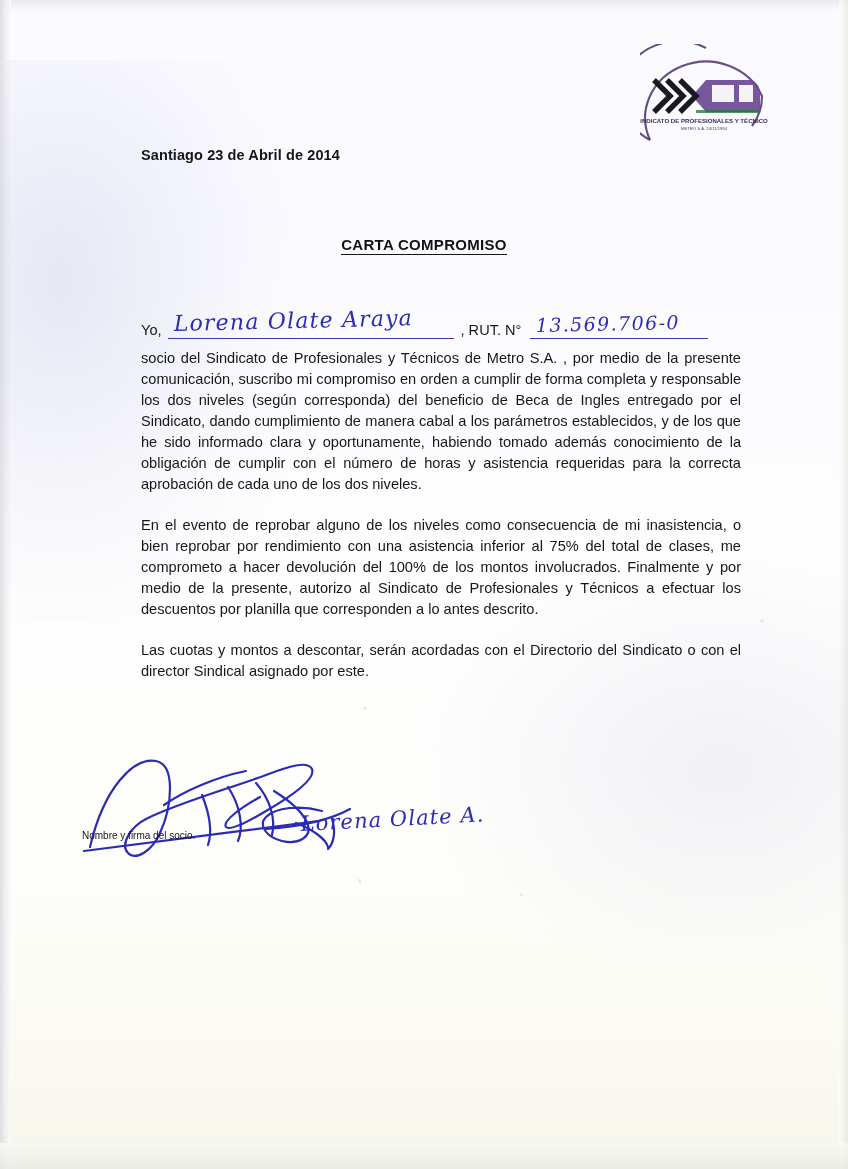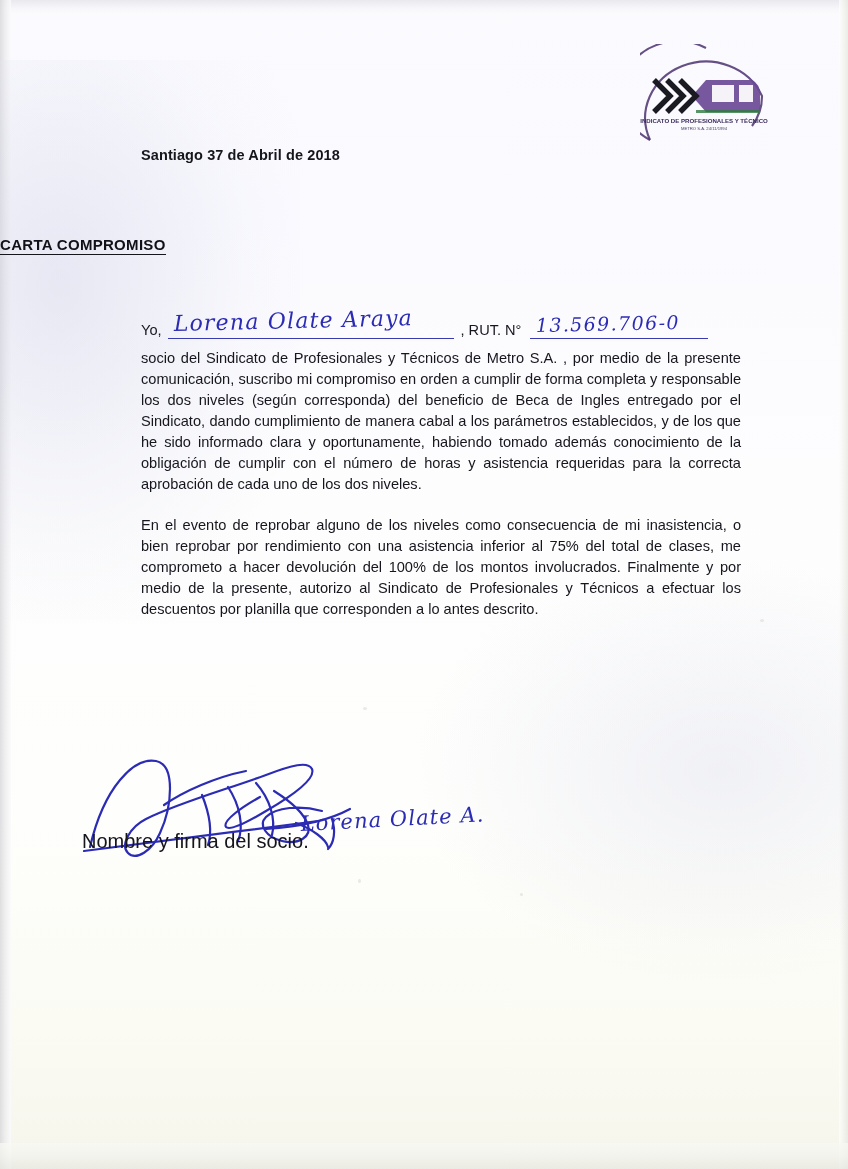--- a/index.html
+++ b/index.html
@@ -72,20 +72,21 @@
     font-weight: bold;
     letter-spacing: .1px;
     color: #15151c;
   }
 
   
   .doc-title {
     position: absolute;
     left: 0; top: 236px;
     width: 848px;
+    text-align: center;
     font-size: 15px;
     font-weight: bold;
     letter-spacing: .3px;
     color: #101018;
   }
   .doc-title span {
     border-bottom: 1.6px solid #15151c;
     padding-bottom: 1px;
   }
 
@@ -160,21 +161,21 @@
   
   .sig-area {
     position: absolute;
     left: 60px; top: 735px;
     width: 560px; height: 140px;
   }
   .sig-area svg { position: absolute; left: 0; top: 0; }
   .sig-caption {
     position: absolute;
     left: 82px; top: 830px;
-    font-size: 20px;
+    font-size: 10px;
     color: #15151c;
   }
   .hw-sig-name {
     position: absolute;
     left: 300px; top: 812px;
     font-family: "DejaVu Serif", serif;
     font-style: italic;
     font-size: 21px;
     color: #2b2bb4;
     letter-spacing: 1.1px;
@@ -216,41 +217,42 @@
 
       <path d="M 14 36 L 30 52 L 14 68" fill="none" stroke="#1a1a22" stroke-width="5.4" stroke-linejoin="miter"></path>
       <path d="M 27 36 L 43 52 L 27 68" fill="none" stroke="#1a1a22" stroke-width="5.4" stroke-linejoin="miter"></path>
       <path d="M 40 36 L 56 52 L 40 68" fill="none" stroke="#1a1a22" stroke-width="5.4" stroke-linejoin="miter"></path>
 
       <text x="64" y="79" text-anchor="middle" font-family="Liberation Sans, sans-serif" font-size="6.1" font-weight="bold" fill="#3b2a5c">SINDICATO DE PROFESIONALES Y TÉCNICOS</text>
       <text x="64" y="86" text-anchor="middle" font-family="Liberation Sans, sans-serif" font-size="4.2" fill="#4a3a68">METRO S.A. 24/11/1994</text>
     </svg>
   </div>
 
-  <div class="date-line">Santiago 37 de Abril de 2018</div>
+  <div class="date-line">Santiago 23 de Abril de 2014</div>
 
   <div class="doc-title">
     <span>CARTA COMPROMISO</span>
   </div>
 
   <div class="body-block">
 
     <div class="line-yo">
       <span class="lbl-yo">Yo,</span>
       <span class="fill-name">
         <span class="hw hw-name">Lorena Olate Araya</span>
       </span>
       <span class="lbl-yo">, RUT. N°</span>
       <span class="fill-rut">
         <span class="hw hw-rut">13.569.706-0</span>
       </span>
     </div>
 
     <p class="p">socio del Sindicato de Profesionales y Técnicos de Metro S.A. , por medio de la presente comunicación, suscribo mi compromiso en orden a cumplir de forma completa y responsable los dos niveles (según corresponda) del beneficio de Beca de Ingles entregado por el Sindicato, dando cumplimiento de manera cabal a los parámetros establecidos, y de los que he sido informado clara y oportunamente, habiendo tomado además conocimiento de la obligación de cumplir con el número de horas y asistencia requeridas para la correcta aprobación de cada uno de los dos niveles.</p>
     <p class="p">En el evento de reprobar alguno de los niveles como consecuencia de mi inasistencia, o bien reprobar por rendimiento con una asistencia inferior al 75% del total de clases, me comprometo a hacer devolución del 100% de los montos involucrados. Finalmente y por medio de la presente, autorizo al Sindicato de Profesionales y Técnicos a efectuar los descuentos por planilla que corresponden a lo antes descrito.</p>
+    <p class="p">Las cuotas y montos a descontar, serán acordadas con el Directorio del Sindicato o con el director Sindical asignado por este.</p>
   </div>
 
   <div class="sig-area">
     <svg width="560" height="140" viewBox="0 0 560 140" xmlns="http://www.w3.org/2000/svg">
       <g fill="none" stroke="#2b2bb4" stroke-width="2.2" stroke-linecap="round" stroke-linejoin="round">
         <path d="M30 112 C 44 52, 74 22, 96 26 C 116 30, 112 72, 100 98 C 92 116, 76 126, 68 118 C 60 110, 70 92, 86 84 C 118 68, 168 54, 206 40 C 232 30, 248 26, 252 34 C 256 44, 230 62, 206 76 C 186 88, 170 96, 166 92 C 162 86, 182 72, 200 62"></path>
         <path d="M104 70 C 124 56, 156 42, 186 36"></path>
         <path d="M142 60 C 150 80, 152 98, 148 110"></path>
         <path d="M168 52 C 180 70, 184 92, 178 106"></path>
         <path d="M196 48 C 210 64, 216 84, 212 100"></path>

